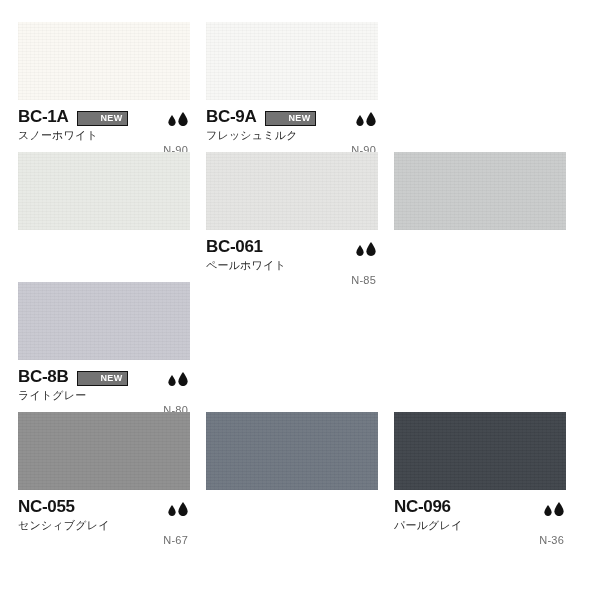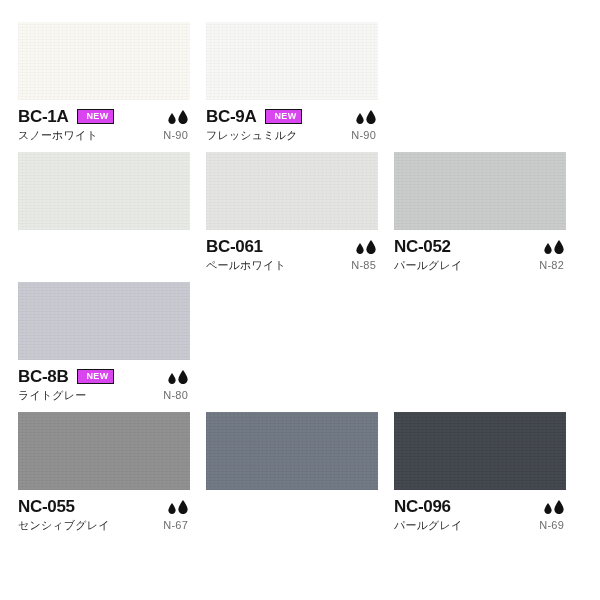--- a/index.html
+++ b/index.html
@@ -58,60 +58,60 @@
   }
 
   .swatch-info {
     width: 172px;
     padding-top: 7px;
   }
 
   .info-top {
     display: flex;
     flex-direction: row;
-    align-items: center;
+    align-items: flex-end;
     height: 19px;
   }
 
   .swatch-code {
     font-size: 17px;
     font-weight: bold;
     color: #141414;
     letter-spacing: -0.3px;
     line-height: 19px;
     white-space: nowrap;
   }
 
   .new-badge {
     display: inline-block;
     margin-left: 9px;
-    background: #d946ef;
+    background: #737373;
     color: #ffffff;
     font-size: 9px;
     font-weight: bold;
     letter-spacing: 0.4px;
     line-height: 11px;
-    padding: 1px 4px 1px 8px;
+    padding: 1px 4px 1px 22px;
     border: 1px solid #131313;
     white-space: nowrap;
   }
 
   .droplets {
     margin-left: auto;
     display: flex;
     flex-direction: row;
     align-items: flex-end;
     gap: 2px;
     padding-right: 2px;
   }
   .droplets svg { display: block; }
 
   .info-bottom {
     display: flex;
-    flex-direction: row;
+    flex-direction: column;
     align-items: baseline;
     margin-top: 2px;
     height: 15px;
   }
 
   .swatch-name {
     font-size: 11px;
     color: #2a2a2a;
     line-height: 15px;
     letter-spacing: 0.2px;
@@ -196,37 +196,20 @@
             </span>
           </div>
           <div class="info-bottom">
             <span class="swatch-name">ペールホワイト</span>
             <span class="swatch-ref">N-85</span>
           </div>
         </div>
       </div>
       <div class="swatch-cell">
         <div class="swatch-chip" style="background: rgb(201, 203, 203);"></div>
-        <div class="swatch-info">
-          <div class="info-top">
-            <span class="swatch-code">NC-052</span>
-            <span class="droplets">
-              <svg width="8" height="11" viewBox="0 0 10 14">
-                <path d="M5 0 C5 0 9.6 6.2 9.6 9.2 C9.6 11.9 7.5 14 5 14 C2.5 14 0.4 11.9 0.4 9.2 C0.4 6.2 5 0 5 0 Z" fill="#111111"></path>
-              </svg>
-              <svg width="10" height="14" viewBox="0 0 10 14">
-                <path d="M5 0 C5 0 9.6 6.2 9.6 9.2 C9.6 11.9 7.5 14 5 14 C2.5 14 0.4 11.9 0.4 9.2 C0.4 6.2 5 0 5 0 Z" fill="#111111"></path>
-              </svg>
-            </span>
-          </div>
-          <div class="info-bottom">
-            <span class="swatch-name">パールグレイ</span>
-            <span class="swatch-ref">N-82</span>
-          </div>
-        </div>
       </div>
     </div>
     <div class="swatch-row">
       <div class="swatch-cell">
         <div class="swatch-chip" style="background: rgb(200, 200, 208);"></div>
         <div class="swatch-info">
           <div class="info-top">
             <span class="swatch-code">BC-8B</span>
             <span class="new-badge">NEW</span>
             <span class="droplets">
@@ -279,18 +262,18 @@
               <svg width="8" height="11" viewBox="0 0 10 14">
                 <path d="M5 0 C5 0 9.6 6.2 9.6 9.2 C9.6 11.9 7.5 14 5 14 C2.5 14 0.4 11.9 0.4 9.2 C0.4 6.2 5 0 5 0 Z" fill="#111111"></path>
               </svg>
               <svg width="10" height="14" viewBox="0 0 10 14">
                 <path d="M5 0 C5 0 9.6 6.2 9.6 9.2 C9.6 11.9 7.5 14 5 14 C2.5 14 0.4 11.9 0.4 9.2 C0.4 6.2 5 0 5 0 Z" fill="#111111"></path>
               </svg>
             </span>
           </div>
           <div class="info-bottom">
             <span class="swatch-name">パールグレイ</span>
-            <span class="swatch-ref">N-69</span>
+            <span class="swatch-ref">N-36</span>
           </div>
         </div>
       </div>
     </div>
   </div>
 
 </body></html>

